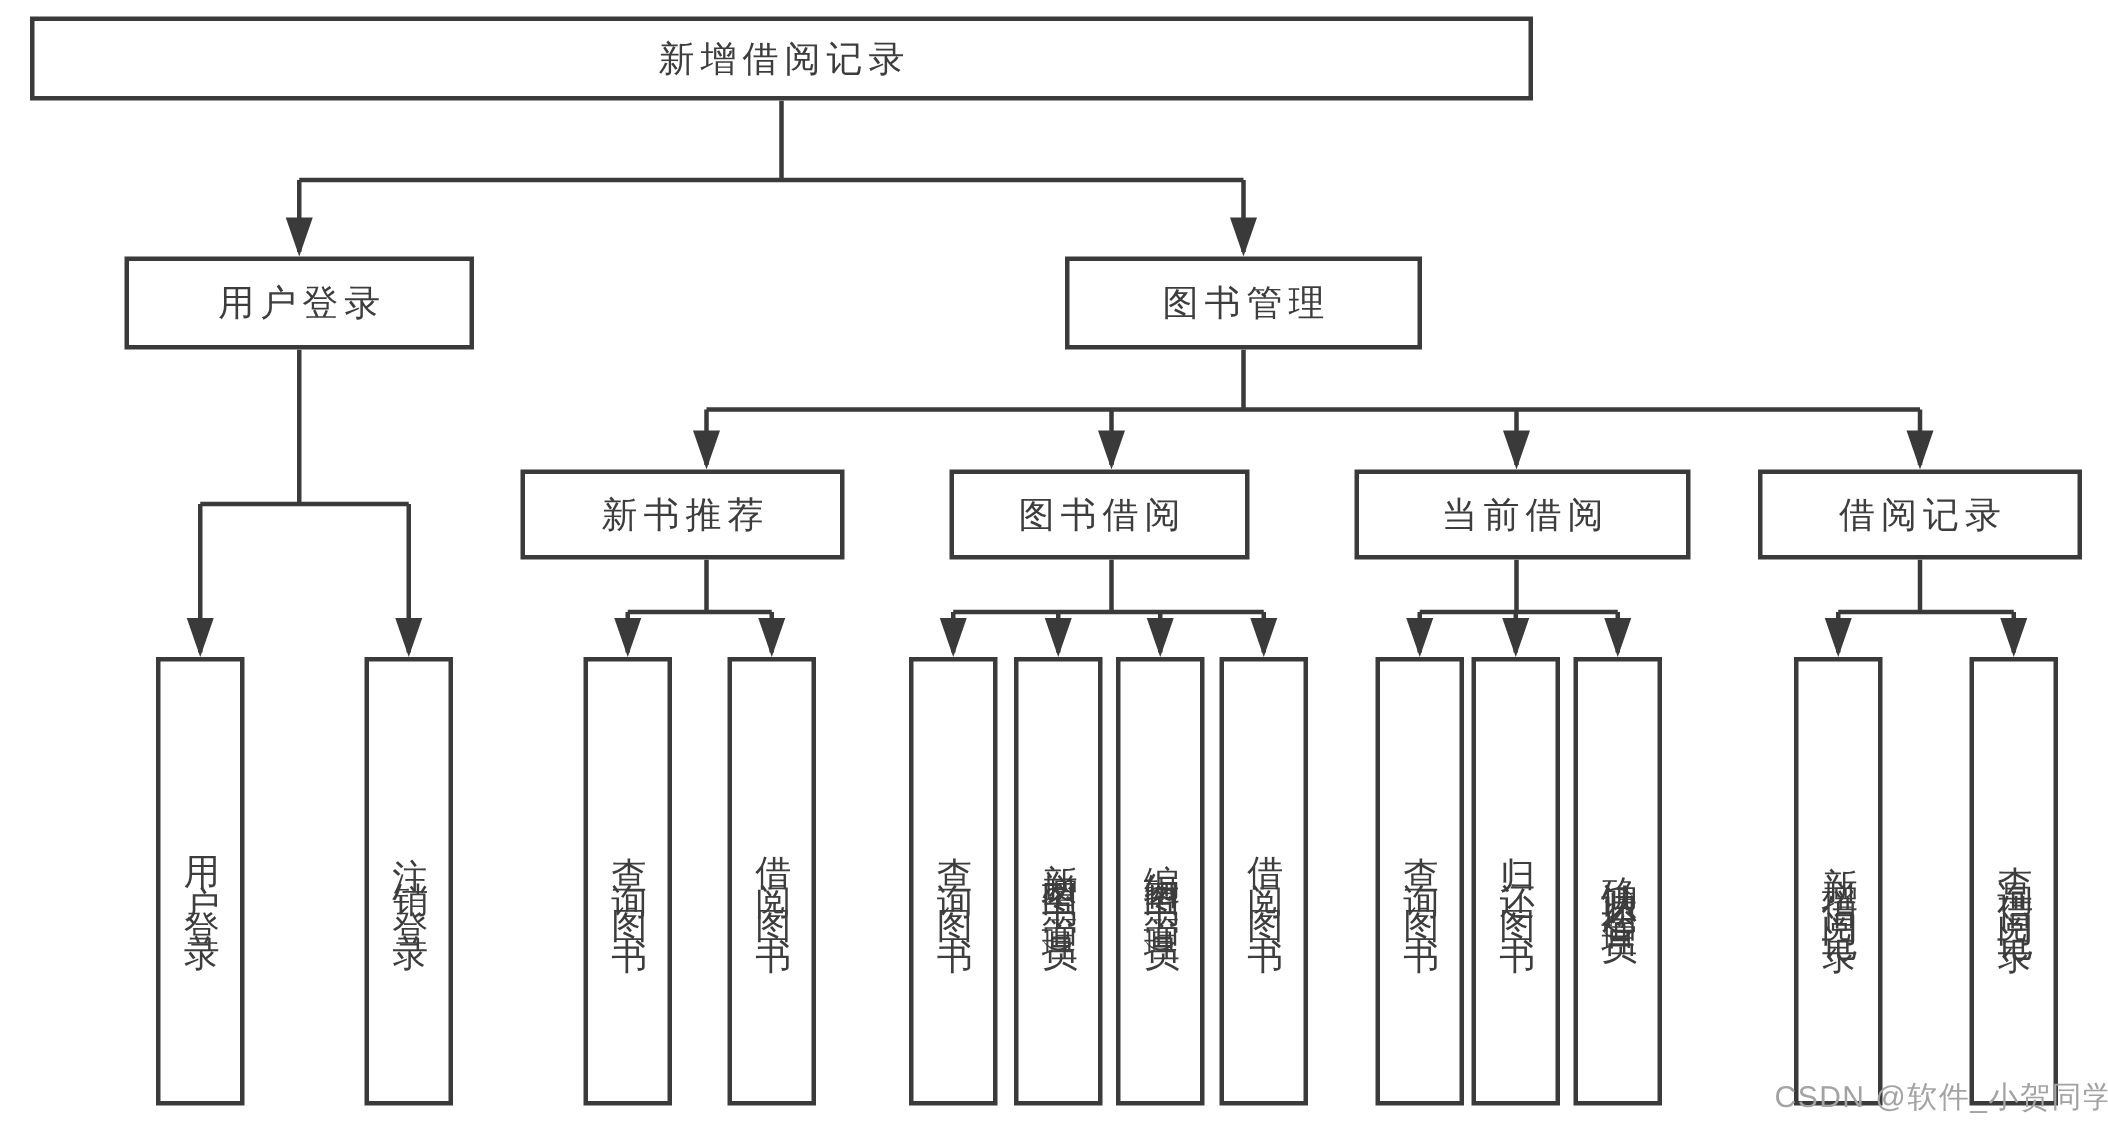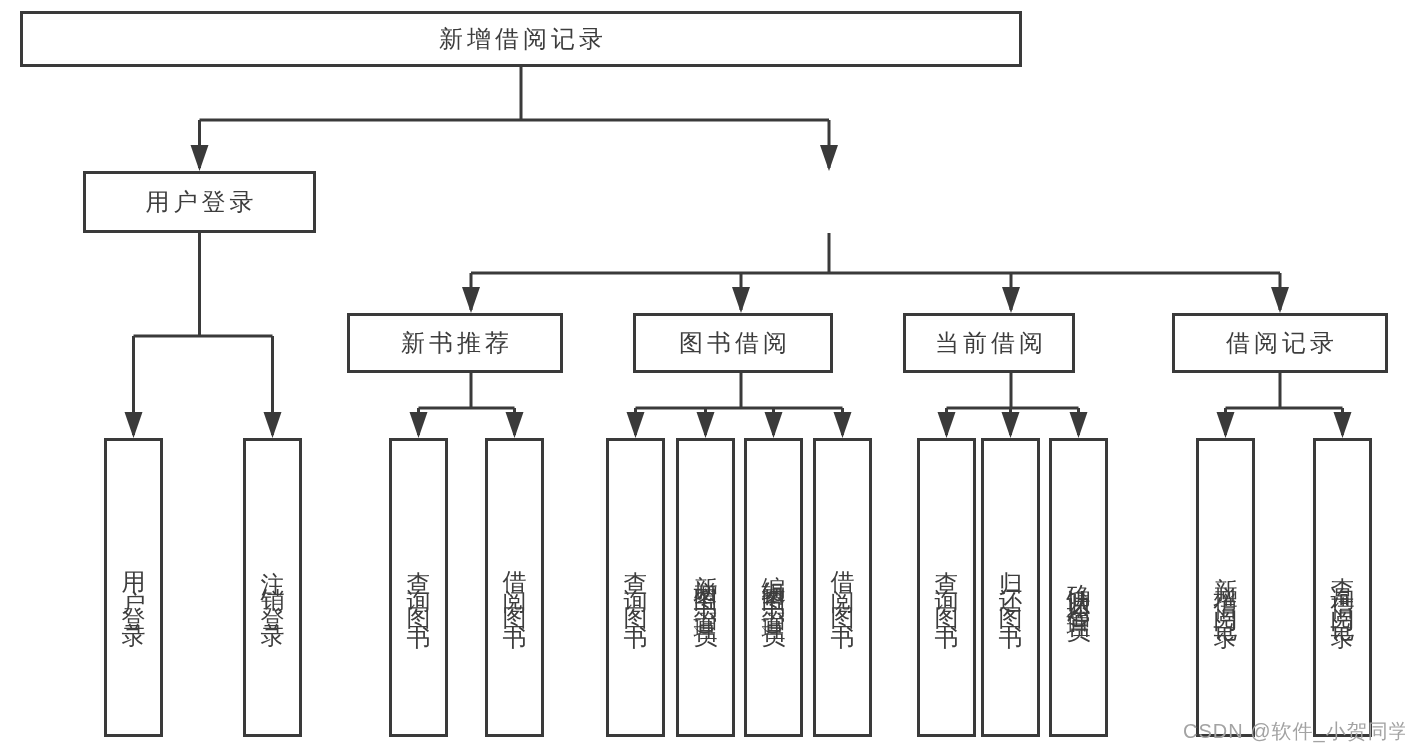--- a/index.html
+++ b/index.html
@@ -74,28 +74,31 @@
     </g>
   </svg>
 
   <div class="box lvl1">
     <span class="hlabel">新增借阅记录</span>
   </div>
 
   <div class="box" style="left:83px;top:171px;width:233px;height:62px">
     <span class="hlabel">用户登录</span>
   </div>
+  <div class="box" style="left:710px;top:171px;width:238px;height:62px">
+    <span class="hlabel">图书管理</span>
+  </div>
 
   <div class="box" style="left:347px;top:313px;width:216px;height:60px">
     <span class="hlabel">新书推荐</span>
   </div>
   <div class="box" style="left:633px;top:313px;width:200px;height:60px">
     <span class="hlabel">图书借阅</span>
   </div>
-  <div class="box" style="left:903px;top:313px;width:172px;height:60px">
+  <div class="box" style="left:903px;top:313px;width:224px;height:60px">
     <span class="hlabel">当前借阅</span>
   </div>
   <div class="box" style="left:1172px;top:313px;width:216px;height:60px">
     <span class="hlabel">借阅记录</span>
   </div>
 
   <div class="box vbox" style="left:104px;top:438px;width:59px;height:299px">
     <span class="vlabel sp4">用户登录</span>
   </div>
   <div class="box vbox" style="left:243px;top:438px;width:59px;height:299px">

